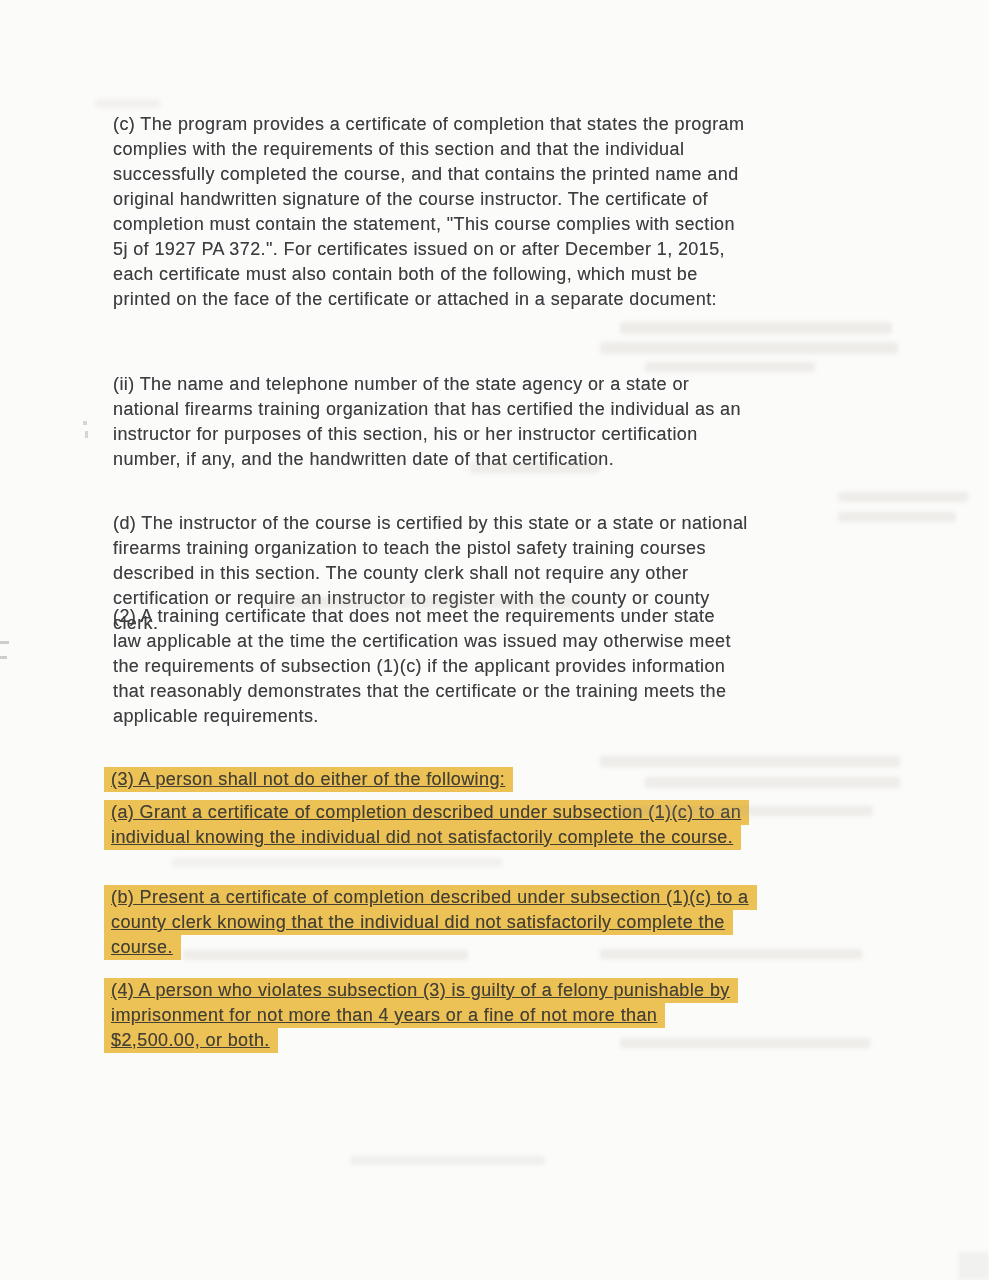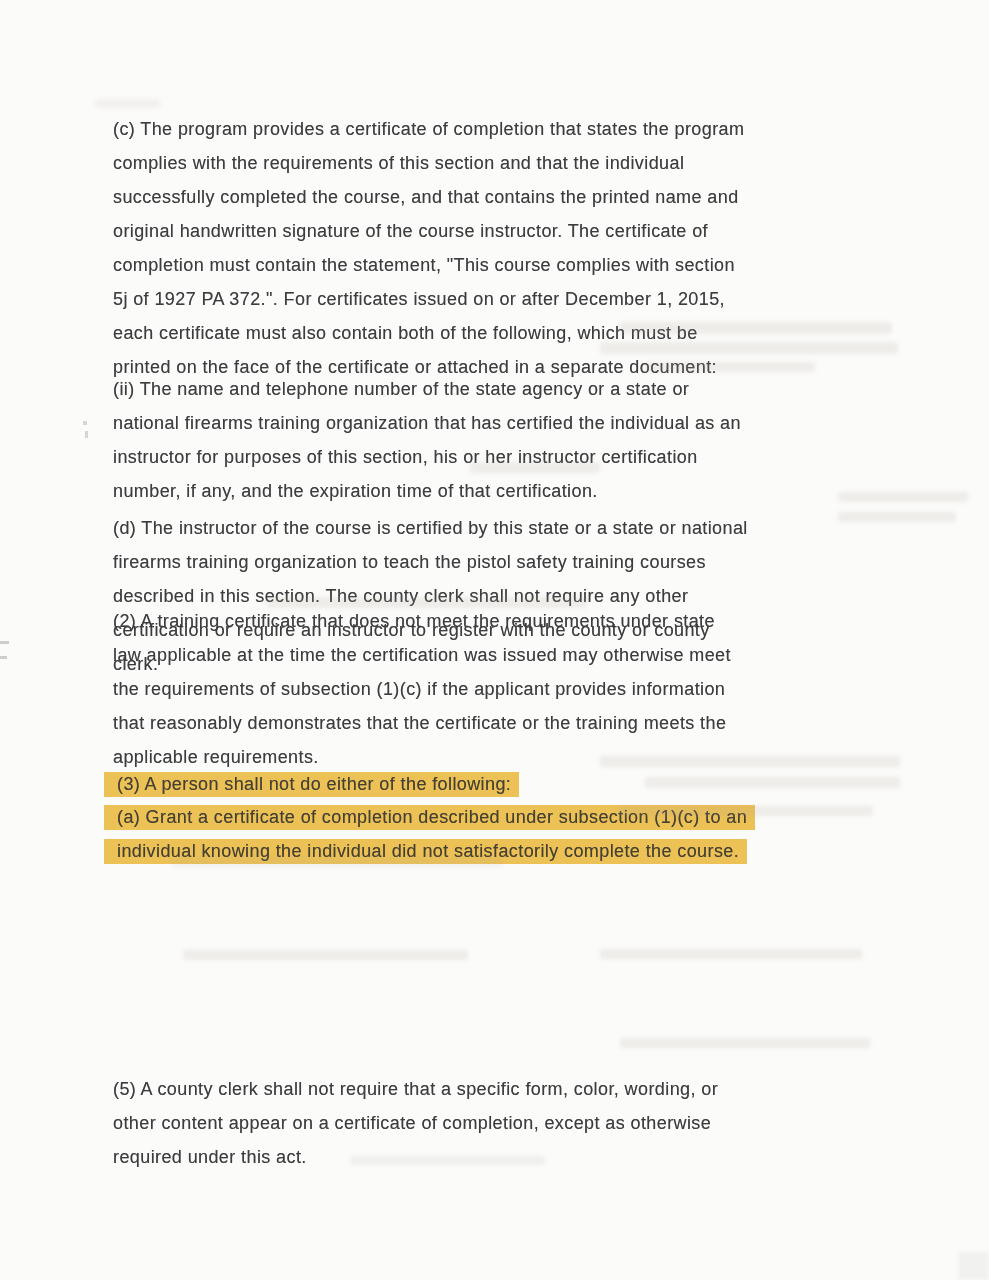--- a/index.html
+++ b/index.html
@@ -10,34 +10,35 @@
     background:var(--paper,#fbfbfa);
     overflow:hidden;
     font-family:"Liberation Sans","DejaVu Sans",sans-serif;
   }
   .para{
     position:absolute;
     left:113px;
     width:828px;
     margin:0;
     font-size:18px;
-    line-height:34px;
+    line-height:25px;
     letter-spacing:0.4px;
     color:var(--ink,#3d3d40);
     white-space:pre-line;
     text-shadow:0 0 0.6px rgba(61,61,64,0.5);
   }
   .hl{
     background:var(--hl,#ecc156);
     color:var(--hlink,#454034);
-    padding:2px 8px 3px 13px;
+    padding:2px 8px 3px 7px;
     margin-left:-9px;
     -webkit-box-decoration-break:clone;
     box-decoration-break:clone;
     text-shadow:0 0 0.6px rgba(69,64,52,0.5);
+    text-decoration:underline;
   }
   .ghost{
     position:absolute;
     background:rgba(173,164,146,0.16);
     filter:blur(2px);
     border-radius:2px;
   }
   .edge-mark{
     position:absolute;
     background:rgba(120,120,122,0.35);
@@ -53,42 +54,45 @@
 complies with the requirements of this section and that the individual
 successfully completed the course, and that contains the printed name and
 original handwritten signature of the course instructor. The certificate of
 completion must contain the statement, "This course complies with section
 5j of 1927 PA 372.". For certificates issued on or after December 1, 2015,
 each certificate must also contain both of the following, which must be
 printed on the face of the certificate or attached in a separate document:</p>
   <p class="para" style="top:372px">(ii) The name and telephone number of the state agency or a state or
 national firearms training organization that has certified the individual as an
 instructor for purposes of this section, his or her instructor certification
-number, if any, and the expiration time of that certification.</p>
+number, if any, and the handwritten date of that certification.</p>
   <p class="para" style="top:511px">(d) The instructor of the course is certified by this state or a state or national
 firearms training organization to teach the pistol safety training courses
 described in this section. The county clerk shall not require any other
 certification or require an instructor to register with the county or county
 clerk.</p>
   <p class="para" style="top:604px">(2) A training certificate that does not meet the requirements under state
 law applicable at the time the certification was issued may otherwise meet
 the requirements of subsection (1)(c) if the applicant provides information
 that reasonably demonstrates that the certificate or the training meets the
 applicable requirements.</p>
 
   <p class="para" style="top:767px"><span class="hl">(3) A person shall not do either of the following:</span></p>
 
   <p class="para" style="top:800px"><span class="hl">(a) Grant a certificate of completion described under subsection (1)(c) to an
 individual knowing the individual did not satisfactorily complete the course.</span></p>
 
+  <p class="para" style="top:885px"><span class="hl">(b) Present a certificate of completion described under subsection (1)(c) to a
+county clerk knowing that the individual did not satisfactorily complete the
+course.</span></p>
 
+  <p class="para" style="top:978px"><span class="hl">(4) A person who violates subsection (3) is guilty of a felony punishable by
+imprisonment for not more than 4 years or a fine of not more than
+$2,500.00, or both.</span></p>
 
-  <p class="para" style="top:1072px">(5) A county clerk shall not require that a specific form, color, wording, or
-other content appear on a certificate of completion, except as otherwise
-required under this act.</p>
 
   <div class="ghost" style="left:95px;top:99px;width:65px;height:9px;background:rgba(173,164,146,0.12)"></div>
   <div class="ghost" style="left:620px;top:322px;width:272px;height:12px"></div>
   <div class="ghost" style="left:600px;top:342px;width:298px;height:12px"></div>
   <div class="ghost" style="left:645px;top:362px;width:170px;height:10px"></div>
   <div class="ghost" style="left:470px;top:462px;width:130px;height:11px"></div>
   <div class="ghost" style="left:838px;top:492px;width:130px;height:10px"></div>
   <div class="ghost" style="left:838px;top:512px;width:118px;height:10px"></div>
   <div class="ghost" style="left:267px;top:597px;width:320px;height:11px"></div>
   <div class="ghost" style="left:600px;top:756px;width:300px;height:11px"></div>

